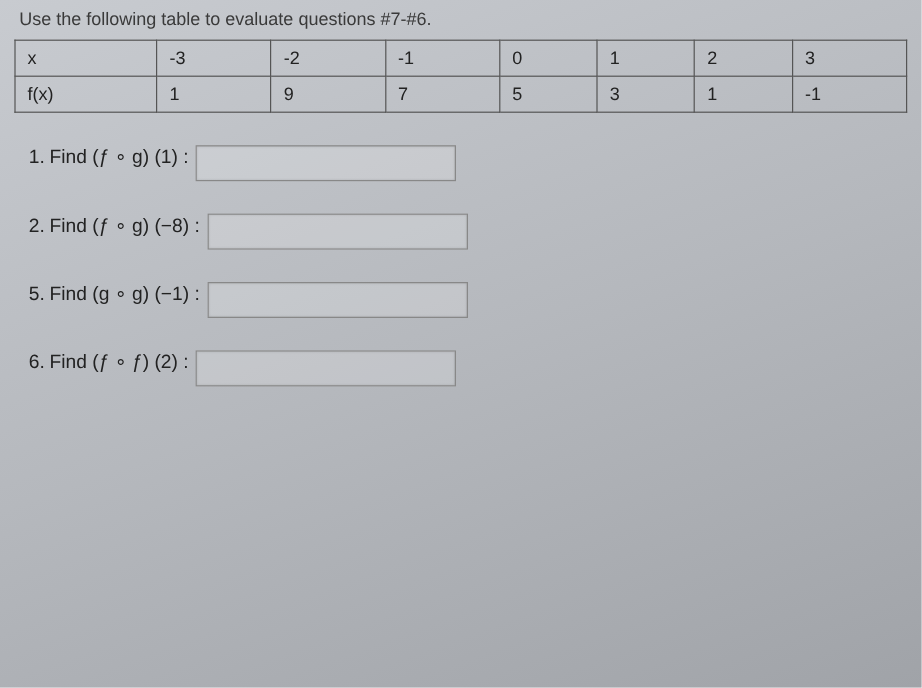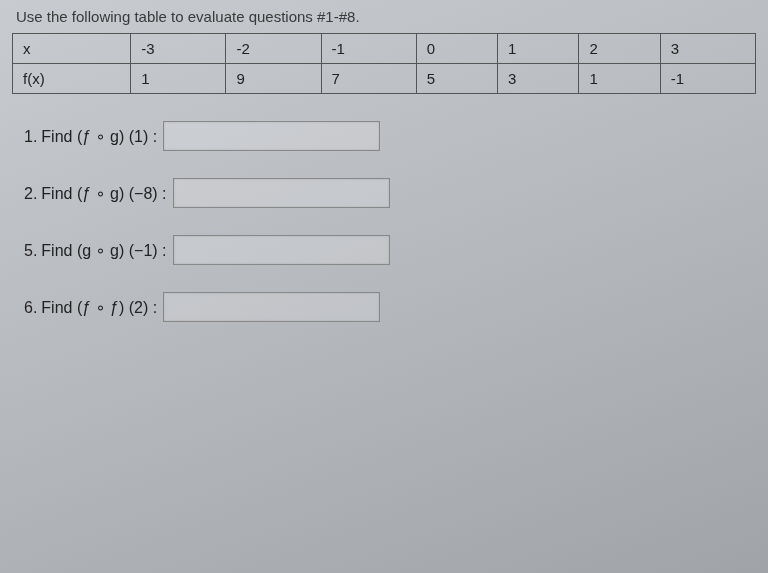--- a/index.html
+++ b/index.html
@@ -30,21 +30,20 @@
       font-size: 15px;
       color: #222;
       text-align: left;
       height: 28px;
     }
     .questions {
       padding-left: 12px;
     }
     .qrow {
       display: flex;
-      align-items: center;
       margin-bottom: 26px;
       font-size: 16px;
       color: #222;
       margin-top: 27px;
     }
     .qlabel {
       margin-right: 4px;
       white-space: nowrap;
     }
     .qlabel .num { margin-right: 4px; }
@@ -57,21 +56,21 @@
       font-size: 15px;
       color: #111;
       outline: none;
       margin-left: 2px;
       box-shadow: inset 0 0 2px rgba(0,0,0,0.15);
     }
   </style>
 </head>
 <body>
 
-<div class="instruction">Use the following table to evaluate questions #1-#8.</div>
+<div class="instruction">Use the following table to evaluate questions #7-#6.</div>
 
 <table>
   <tbody>
       <tr>
     <td>x</td>
     <td>-3</td>
     <td>-2</td>
     <td>-1</td>
     <td>0</td>
     <td>1</td>

